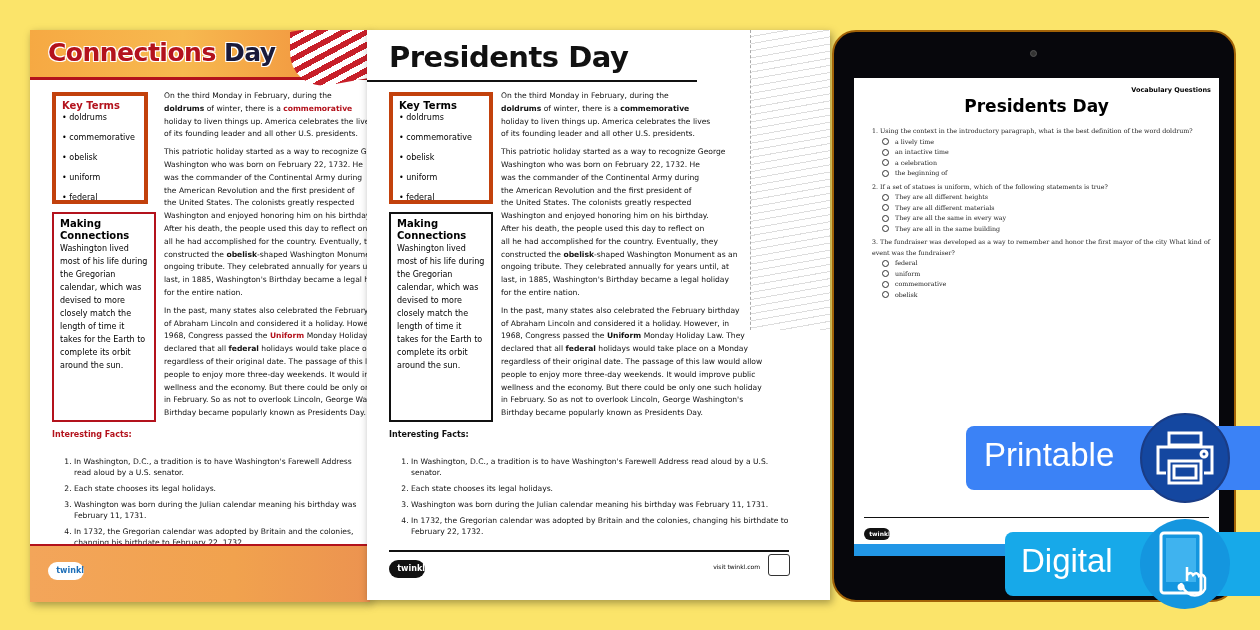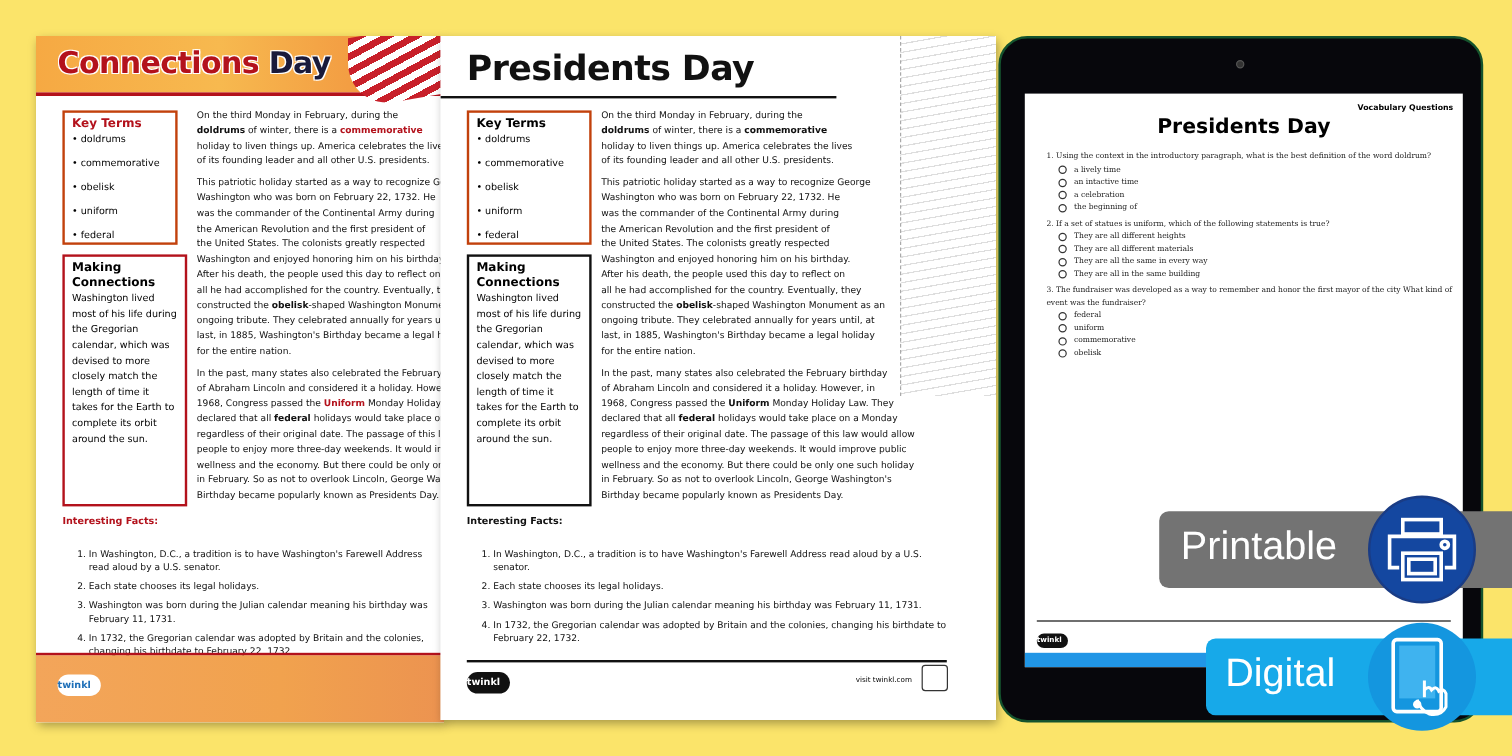--- a/index.html
+++ b/index.html
@@ -5,64 +5,64 @@
 *{box-sizing:border-box;margin:0;padding:0}
 body{width:1260px;height:630px;overflow:hidden;background:#fbe46a;font-family:"DejaVu Sans",sans-serif;position:relative}
 .page{position:absolute;background:#fff;box-shadow:2px 3px 8px rgba(0,0,0,.35);overflow:hidden}
 
 #pg1{left:30px;top:30px;width:340px;height:572px;z-index:1}
 #pg1 .hdr{height:50px;background:linear-gradient(90deg,#f6a943 0%,#f7b94f 45%,#f08a3a 100%);border-bottom:3px solid #b3121c;position:relative}
 #pg1 .ttl{position:absolute;left:18px;top:8px;font:bold 25px "DejaVu Sans",sans-serif;color:#b3121c;text-shadow:1px 1px 0 #fff,-1px -1px 0 #fff,1px -1px 0 #fff,-1px 1px 0 #fff;letter-spacing:-0.5px}
 #pg1 .ttl .d{color:#1a1a3a}
 #pg1 .flag{position:absolute;right:-10px;top:-6px;width:90px;height:60px;background:repeating-linear-gradient(160deg,#c8202a 0 6px,#fff 6px 12px);transform:skewY(-10deg);border-radius:0 0 0 40px}
 #pg1 .ftr{position:absolute;left:0;bottom:0;width:100%;height:58px;background:linear-gradient(90deg,#f3a55a,#f1a24e 60%,#ec9350);border-top:2px solid #b3121c}
-.twk{position:absolute;left:18px;bottom:22px;width:36px;height:18px;border-radius:9px;background:#fff;color:#1e6fb8;font:bold 8px "DejaVu Sans",sans-serif;text-align:left;line-height:18px}
+.twk{position:absolute;left:18px;bottom:22px;width:36px;height:18px;border-radius:9px;background:#fff;color:#1e6fb8;font:bold 8px "DejaVu Sans",sans-serif;text-align:right;line-height:18px}
 
 #pg2{left:367px;top:30px;width:463px;height:570px;z-index:2}
 #pg2 .ttl{position:absolute;left:22px;top:10px;font:bold 29px "DejaVu Sans",sans-serif;color:#111;letter-spacing:-0.5px}
 #pg2 .hline{position:absolute;left:0;top:50px;width:330px;height:2px;background:#111}
 #pg2 .illus{position:absolute;right:0;top:0;width:80px;height:300px;border-left:1px dashed #aaa;background:repeating-linear-gradient(170deg,#fff 0 6px,#ddd 6px 7px)}
 #pg2 .ftrline{position:absolute;left:22px;bottom:48px;width:400px;height:2px;background:#111}
 #pg2 .twk{background:#111;color:#fff;left:22px;bottom:22px}
 #pg2 .visit{position:absolute;right:70px;bottom:30px;font:6px "DejaVu Sans",sans-serif}
 #pg2 .badge{position:absolute;right:40px;bottom:24px;width:22px;height:22px;border:1px solid #333;border-radius:3px}
 
-.kt{position:absolute;border:2px solid #c2410c;padding:4px 6px}
+.kt{position:absolute;border:4px solid #c2410c;padding:4px 6px}
 .kt h4{font:bold 10px "DejaVu Sans",sans-serif;margin-bottom:2px}
 .kt li{font:8px "DejaVu Sans",sans-serif;list-style:none;margin:0 0 11px 0}
 .kt li::before{content:"• "}
 .mc{position:absolute;border:2px solid #111;padding:4px 6px}
 .mc h4{font:bold 10px "DejaVu Sans",sans-serif;line-height:12px}
 .mc p{font:8px/13px "DejaVu Sans",sans-serif}
 .body{position:absolute;font:7.6px/12.8px "DejaVu Sans",sans-serif;color:#111;white-space:nowrap;overflow:hidden}
 .body p{margin-bottom:5px}
 .facts{position:absolute;font:7.6px/11px "DejaVu Sans",sans-serif;color:#111;white-space:nowrap;overflow:hidden}
 .facts h5{font:bold 8px "DejaVu Sans",sans-serif;margin-bottom:17px}
 .facts ol{padding-left:22px}
 .facts li{margin-bottom:5px;white-space:normal}
 #pg1 .kt h4,#pg1 .facts h5{color:#b3121c}
 #pg1 .mc{border-color:#b3121c}
 .red{color:#b3121c;font-weight:bold}
 .b{font-weight:bold}
 
-#tablet{position:absolute;left:832px;top:30px;width:404px;height:572px;background:#07070c;border-radius:24px;border:2px solid #14532d;z-index:3}
+#tablet{position:absolute;left:832px;top:30px;width:404px;height:572px;background:#07070c;border-radius:24px;border:2px solid #a16207;z-index:3}
 #cam{position:absolute;left:196px;top:18px;width:7px;height:7px;border-radius:50%;background:#333;border:1px solid #555}
 #screen{position:absolute;left:20px;top:46px;width:365px;height:478px;background:#fff;overflow:hidden}
 #screen .vq{position:absolute;right:8px;top:8px;font:bold 6.5px "DejaVu Sans",sans-serif}
 #screen .st{position:absolute;left:0;width:100%;top:18px;text-align:center;font:bold 17px "DejaVu Sans",sans-serif}
 #screen .qs{position:absolute;left:18px;top:48px;width:340px;font:6.3px/10.5px "DejaVu Serif",serif;color:#222}
 #screen .q{margin-bottom:3px}
 #screen .opt{padding-left:10px;display:flex;align-items:center;gap:6px}
 #screen .rad{width:7px;height:7px;border:1px solid #333;border-radius:50%;display:inline-block}
 #screen .sline{position:absolute;left:10px;bottom:38px;width:345px;height:1px;background:#111}
 #screen .twk{background:#111;color:#fff;left:10px;bottom:16px;width:26px;height:12px;line-height:12px;font-size:6px}
 #screen .bar{position:absolute;left:0;bottom:0;width:100%;height:12px;background:#2196e6;color:#fff;font:bold 4.5px "DejaVu Sans",sans-serif;text-align:center;line-height:12px}
 
 .pill{position:absolute;border-radius:8px 0 0 8px;color:#fff;font:500 33px "Liberation Sans",sans-serif;z-index:5}
-#printable{left:966px;top:426px;width:294px;height:64px;background:#737373;padding:10px 18px 0 18px}
+#printable{left:966px;top:426px;width:294px;height:64px;background:#3b82f6;padding:10px 18px 0 18px}
 #digital{left:1005px;top:532px;width:309px;height:64px;background:#17a9e9;padding:10px 0 0 16px}
 .circ{position:absolute;width:90px;height:90px;border-radius:50%;z-index:6;display:flex;align-items:center;justify-content:center}
 #printer-c{left:1140px;top:413px;background:#1447a0;border:2px solid #1a3c85}
 #tablet-c{left:1140px;top:519px;background:#1496df}
 </style>
 </head>
 <body>
 
 <div class="page" id="pg1">
   <div class="hdr">

